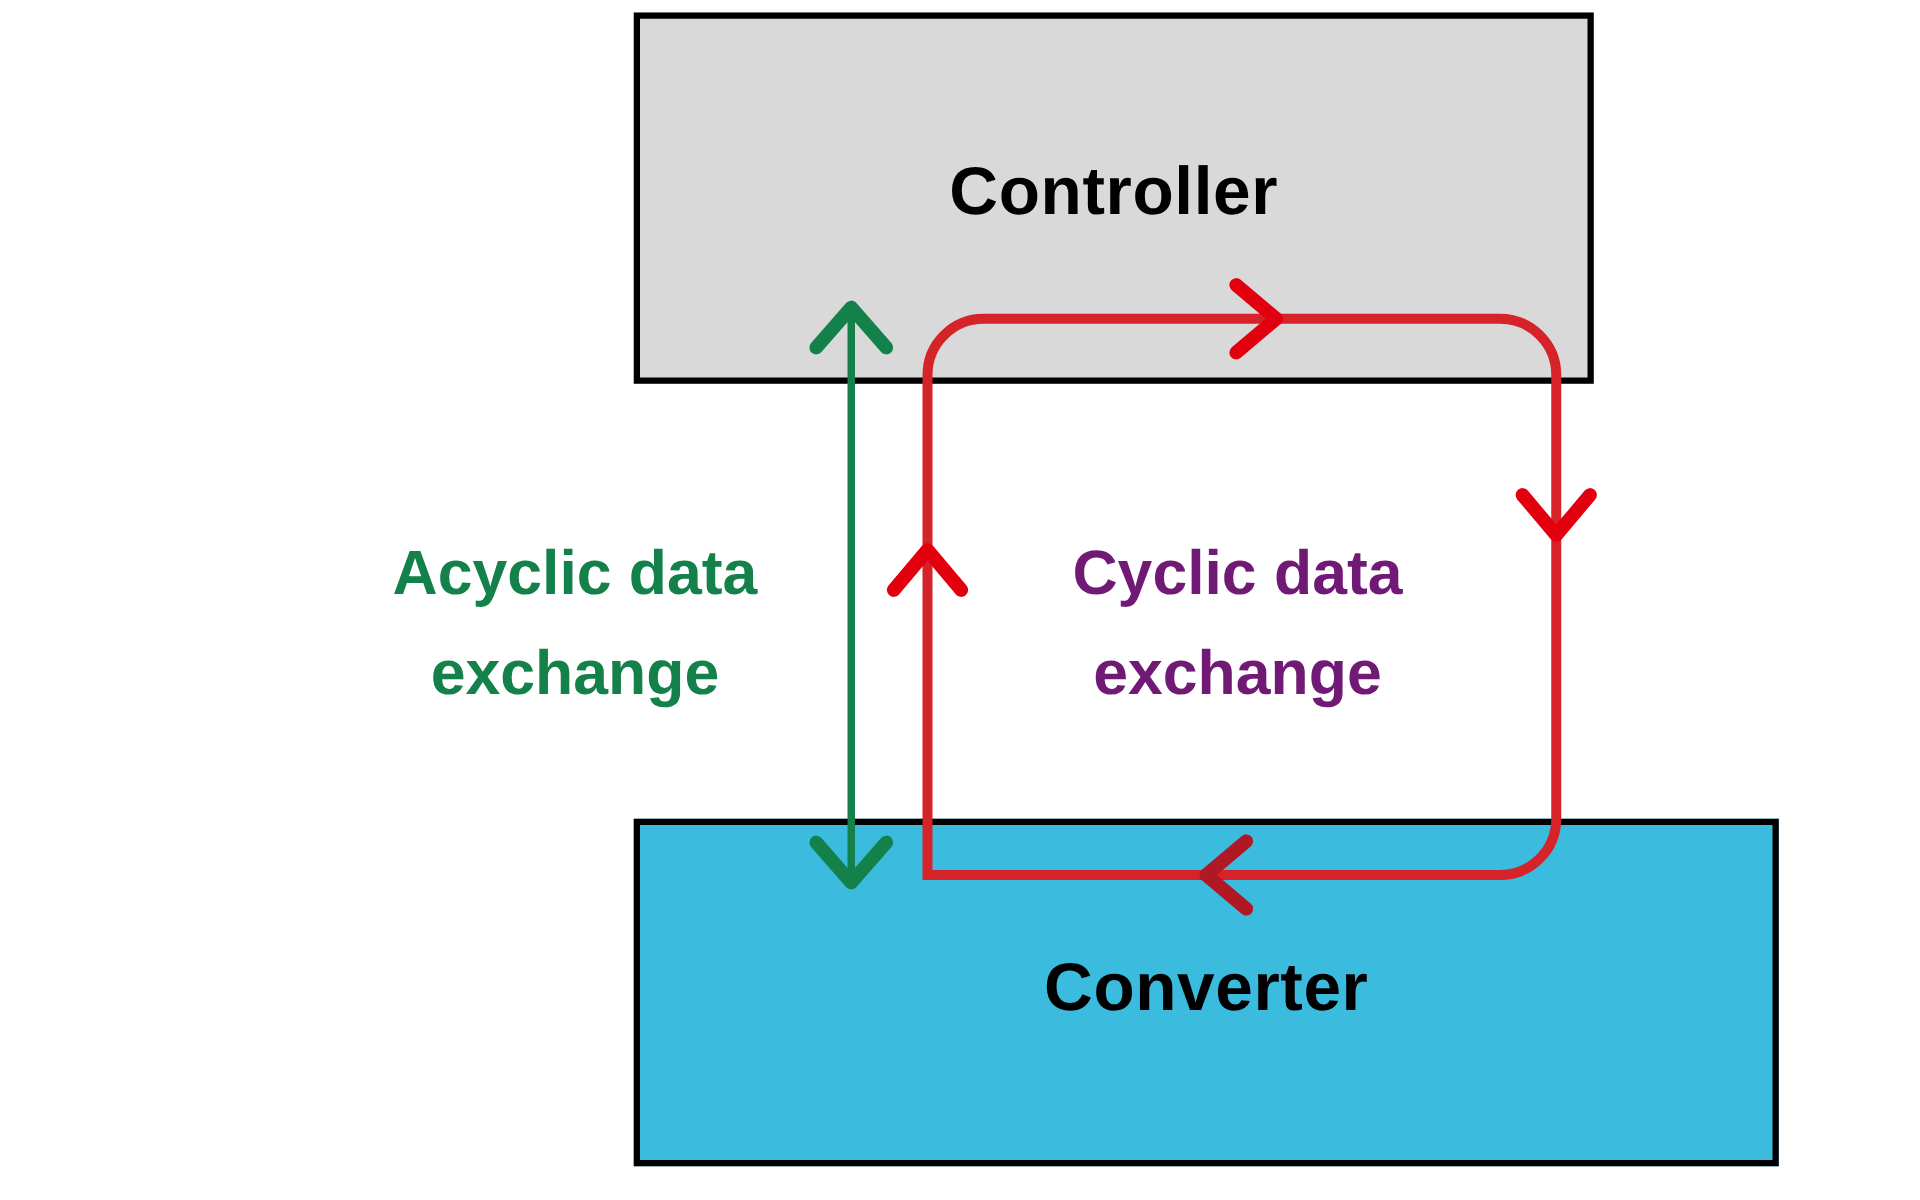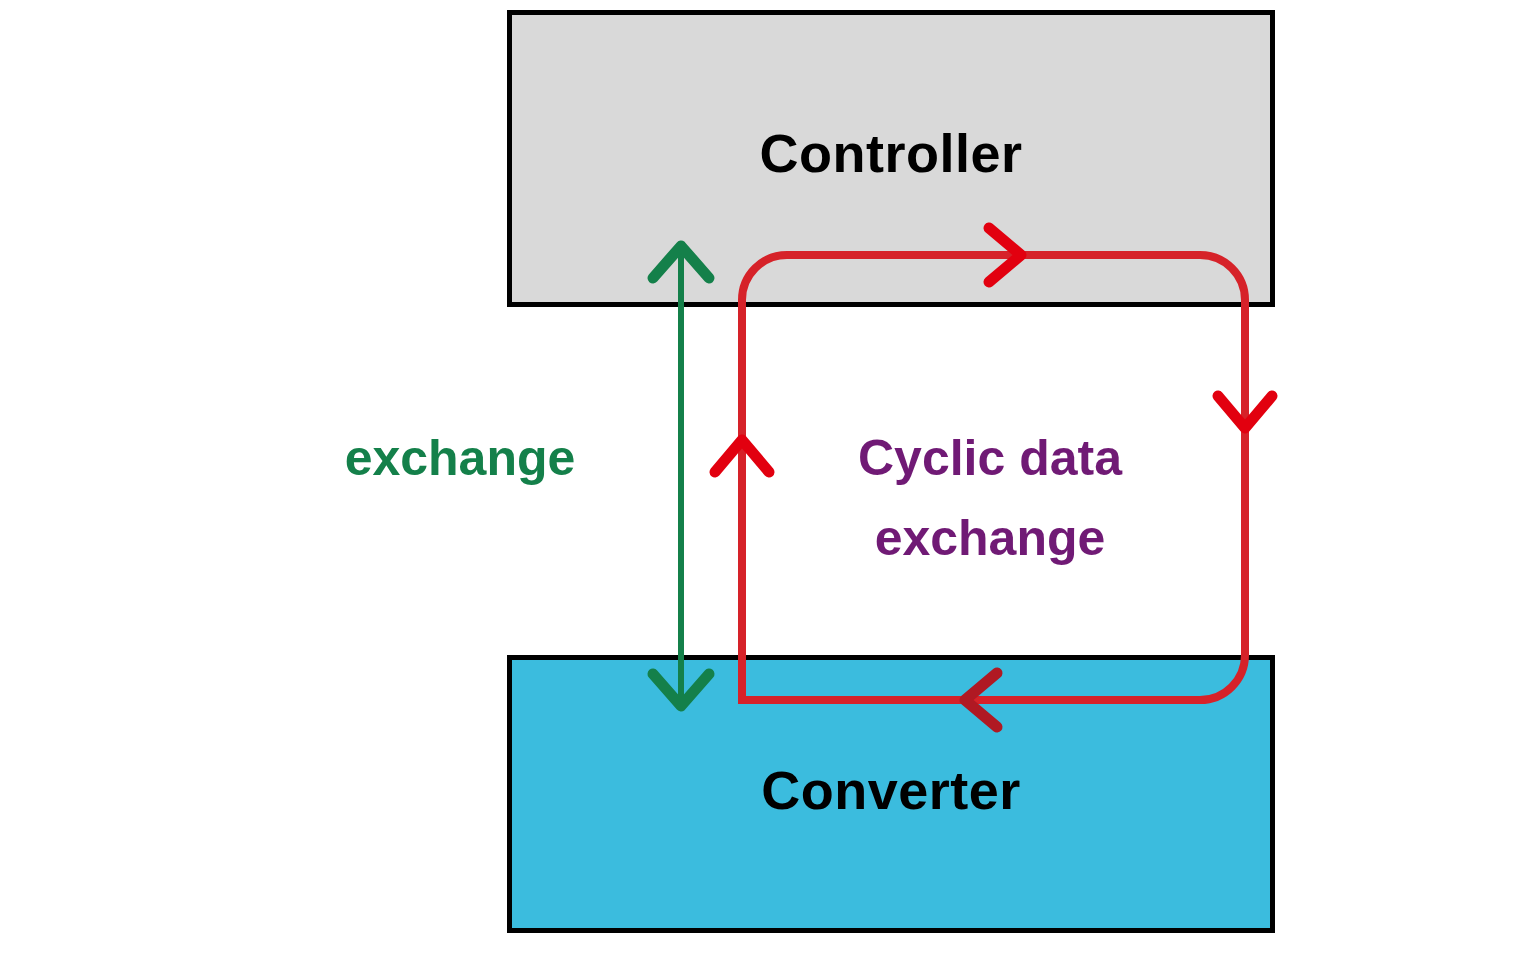--- a/index.html
+++ b/index.html
@@ -32,21 +32,21 @@
   #controller-box {
     left: 507px;
     top: 10px;
     width: 768px;
     height: 297px;
     background: #d9d9d9;
   }
   #converter-box {
     left: 507px;
     top: 655px;
-    width: 768px;
+    width: 916px;
     height: 278px;
     background: #3bbcde;
   }
   .node-label {
     font-family: "Liberation Sans", sans-serif;
     font-weight: bold;
     font-size: 54px;
     color: #000000;
     letter-spacing: 0.5px;
     line-height: 1;
@@ -128,20 +128,21 @@
 
       <polyline points="1218,396 1245,428 1272,396" fill="none" stroke="#e2000f" stroke-width="11" stroke-linecap="round" stroke-linejoin="round"></polyline>
 
       <polyline points="997,673 965,700 997,727" fill="none" stroke="#b01923" stroke-width="11" stroke-linecap="round" stroke-linejoin="round"></polyline>
 
       <polyline points="715,472 742,440 769,472" fill="none" stroke="#e2000f" stroke-width="11" stroke-linecap="round" stroke-linejoin="round"></polyline>
     </g>
   </svg>
 
   <div class="annotation" id="acyclic-annotation">
+    <span class="line">Acyclic data</span>
     <span class="line">exchange</span>
   </div>
 
   <div class="annotation" id="cyclic-annotation">
     <span class="line">Cyclic data</span>
     <span class="line">exchange</span>
   </div>
 
 </div>
 

